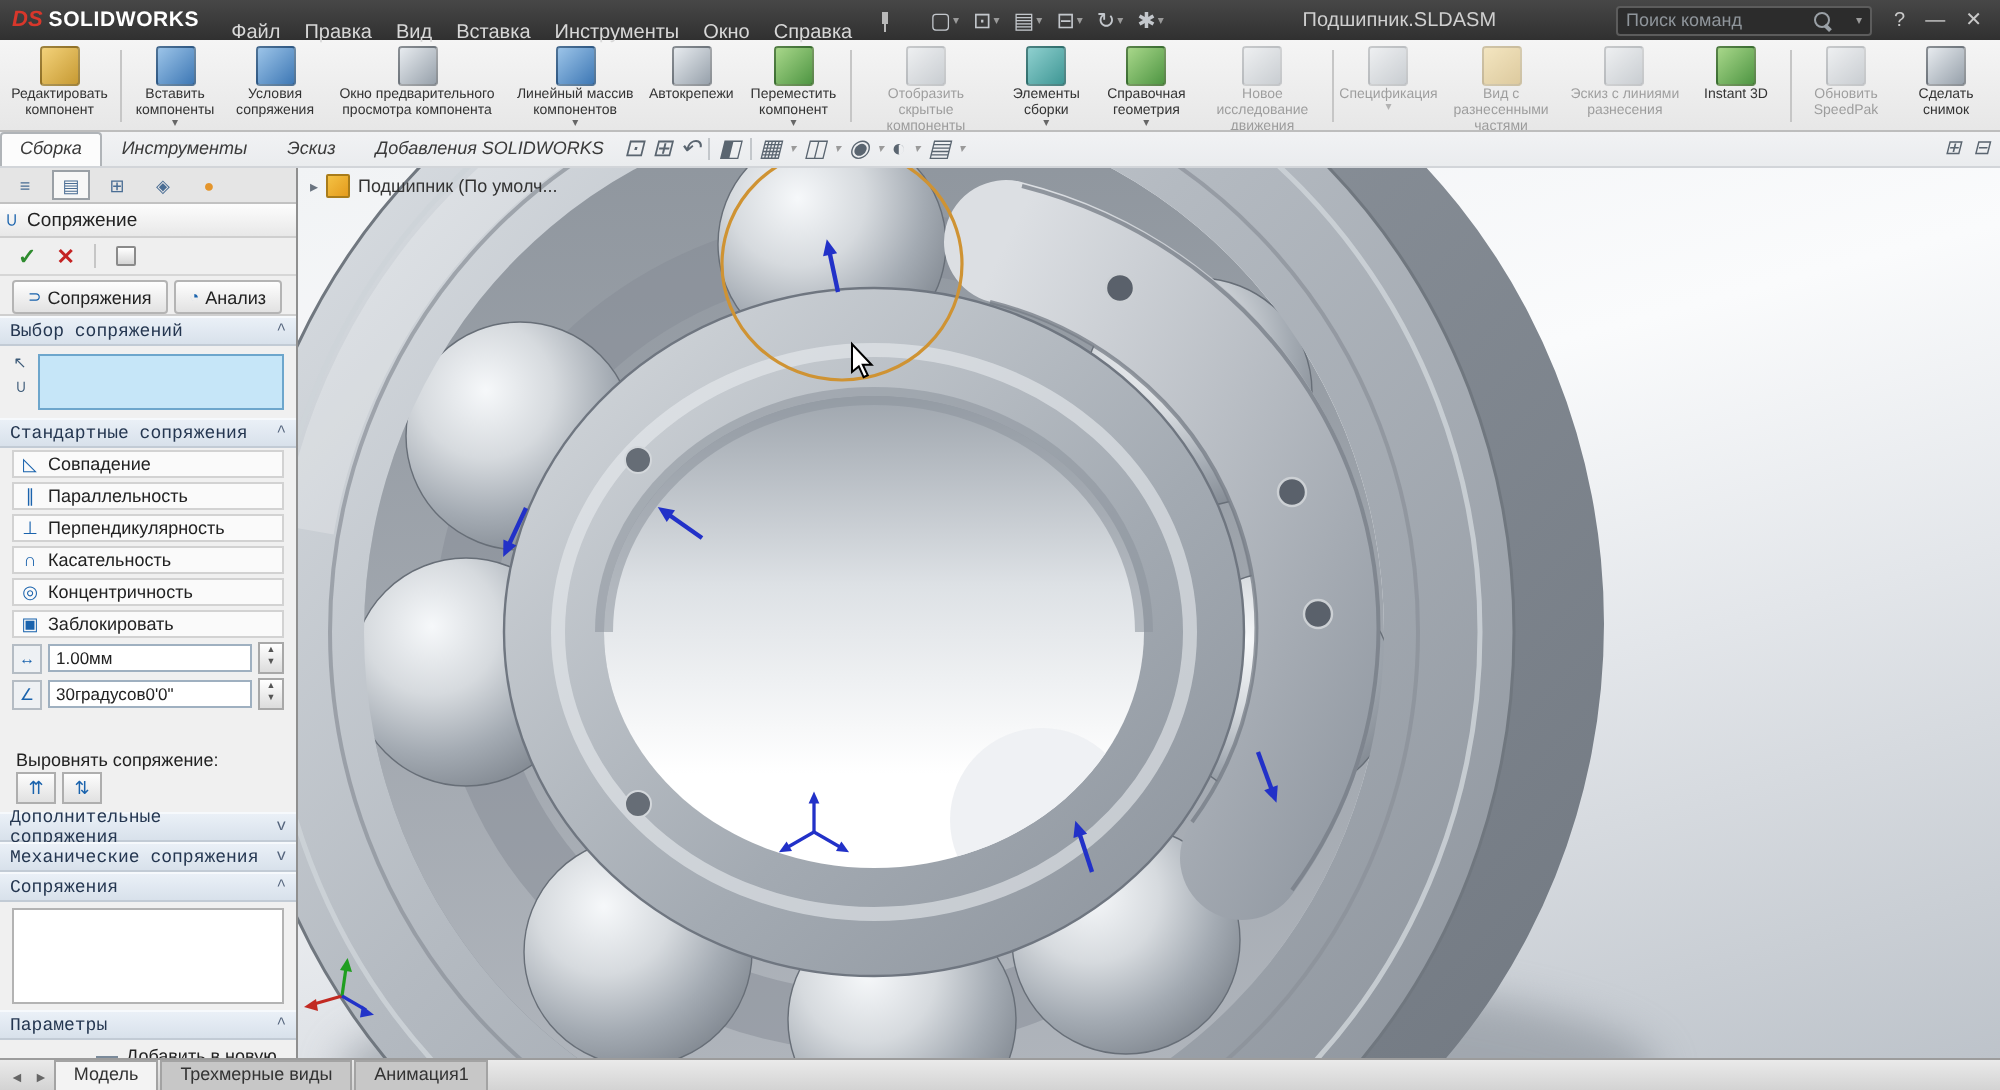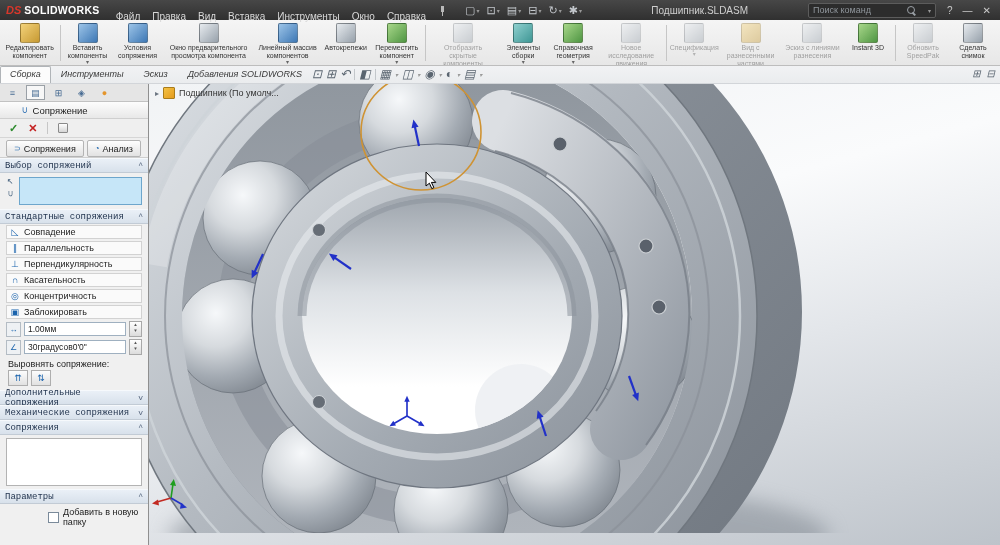--- a/index.html
+++ b/index.html
@@ -53,21 +53,21 @@
 
   
   .main{flex:1;display:flex;min-height:0;}
 
   
   .leftpanel{width:148px;flex:0 0 148px;background:#f0f0f0;border-right:1px solid #8f8f8f;display:flex;flex-direction:column;font-size:9px;overflow:hidden;color:#222;}
   .pm-tabicons{height:17px;background:#e5e5e5;border-bottom:1px solid #c2c2c2;display:flex;align-items:center;padding:0 3px;gap:4px;flex:0 0 auto;}
   .tabicon{width:17px;height:13px;display:flex;align-items:center;justify-content:center;font-size:9px;color:#4a6d94;border:1px solid transparent;cursor:default;}
   .tabicon.pressed{background:#f7f7f7;border-color:#9aa0a6;}
   .tabicon.orange{color:#e4952c;}
-  .pm-title{height:16px;display:flex;align-items:center;gap:4px;padding:0 21px;background:linear-gradient(#fdfdfd,#e8e8e8);border-bottom:1px solid #cfcfcf;font-size:9.5px;flex:0 0 auto;}
+  .pm-title{height:16px;display:flex;align-items:center;gap:4px;padding:0 2px;background:linear-gradient(#fdfdfd,#e8e8e8);border-bottom:1px solid #cfcfcf;font-size:9.5px;flex:0 0 auto;}
   .pm-title .ticon{color:#1a63ad;font-size:9px;transform:rotate(90deg);}
   .pm-ok{height:18px;display:flex;align-items:center;gap:10px;padding:0 9px;background:#efefef;border-bottom:1px solid #d6d6d6;flex:0 0 auto;}
   .okbtn{color:#2e8b2e;font-weight:bold;font-size:11px;cursor:default;}
   .cancelbtn{color:#c42222;font-weight:bold;font-size:11px;cursor:default;}
   .okdiv{width:1px;height:12px;background:#c6c6c6;}
   .pinbtn{width:8px;height:8px;border:1px solid #8a8a8a;background:linear-gradient(#fff,#d5d5d5);border-radius:1px;}
   .pm-tabs{height:17px;display:flex;gap:3px;padding:2px 6px 0;border-bottom:1px solid #cfcfcf;background:#efefef;flex:0 0 auto;}
   .pm-tab{padding:1px 7px;border:1px solid #b4b4b4;background:linear-gradient(#fefefe,#e2e2e2);border-radius:2px;display:flex;gap:3px;align-items:center;cursor:default;}
   .pm-tab .tmico{color:#1a63ad;font-size:8px;}
   .pm-body{flex:1;display:flex;flex-direction:column;overflow:hidden;}
@@ -77,21 +77,21 @@
   .selicons{display:flex;flex-direction:column;gap:3px;width:12px;align-items:center;color:#3c5a78;font-size:8px;}
   .selicons .rot{transform:rotate(90deg);}
   .selbox{flex:1;height:26px;background:#c6e6f8;border:1px solid #6da6cc;}
   .mate{display:flex;align-items:center;gap:4px;height:12px;margin:1px 6px;background:#fafafa;border:1px solid #d2d2d2;padding:0 3px;cursor:default;flex:0 0 auto;}
   .mic{color:#1a63ad;font-size:9px;width:10px;text-align:center;flex:0 0 auto;}
   .valrow{display:flex;align-items:center;gap:3px;margin:2px 6px;height:14px;flex:0 0 auto;}
   .micbox{width:13px;height:13px;border:1px solid #b4bcc4;background:#eef1f4;color:#1a63ad;font-size:8px;display:flex;align-items:center;justify-content:center;flex:0 0 auto;}
   .valinput{flex:1;background:#fff;border:1px solid #9fb0c0;height:12px;font-size:8.5px;display:flex;align-items:center;padding:0 3px;overflow:hidden;white-space:nowrap;}
   .spin{width:11px;height:14px;display:flex;flex-direction:column;border:1px solid #a8a8a8;background:linear-gradient(#fff,#dcdcdc);flex:0 0 auto;}
   .spin span{font-size:4.5px;line-height:6px;text-align:center;color:#555;}
-  .alabel{margin:3px 8px 1px;flex:0 0 auto;}
+  .alabel{margin:19px 8px 1px;flex:0 0 auto;}
   .alignbtns{display:flex;gap:3px;margin:0 8px 4px;flex:0 0 auto;}
   .alignbtn{width:18px;height:14px;border:1px solid #aeaeae;background:linear-gradient(#fdfdfd,#e1e1e1);display:flex;align-items:center;justify-content:center;color:#1a63ad;font-size:9px;cursor:default;}
   .listbox{height:46px;background:#fff;border:1px solid #b3b3b3;margin:3px 6px;flex:0 0 auto;}
   .chkrow{display:flex;align-items:center;gap:4px;margin:3px 8px;flex:0 0 auto;padding-left:40px;}
   .chk{width:9px;height:9px;border:1px solid #7a8a9a;background:#fff;flex:0 0 auto;}
 
   
   .viewport{flex:1;position:relative;background:linear-gradient(165deg,#eff1f4 0%,#fafbfc 38%,#e3e6ea 62%,#bdc3ca 100%);overflow:hidden;}
   .viewport svg{position:absolute;inset:0;}
   .breadcrumb{position:absolute;top:3px;left:6px;display:flex;align-items:center;gap:4px;font-size:9px;color:#333;z-index:5;}
@@ -511,14 +511,21 @@
       </svg>
 
       <div class="breadcrumb">
         <span class="bc-arrow">▸</span>
         <span class="asm-icon"></span>
         <span>Подшипник (По умолч...</span>
       </div>
     </div>
   </div>
 
+  <div class="bottombar">
+    <span class="bnav">◄</span>
+    <span class="bnav">►</span>
+    <div class="btab active">Модель</div>
+    <div class="btab">Трехмерные виды</div>
+    <div class="btab">Анимация1</div>
+  </div>
 
 </div>
 
 </body></html>

